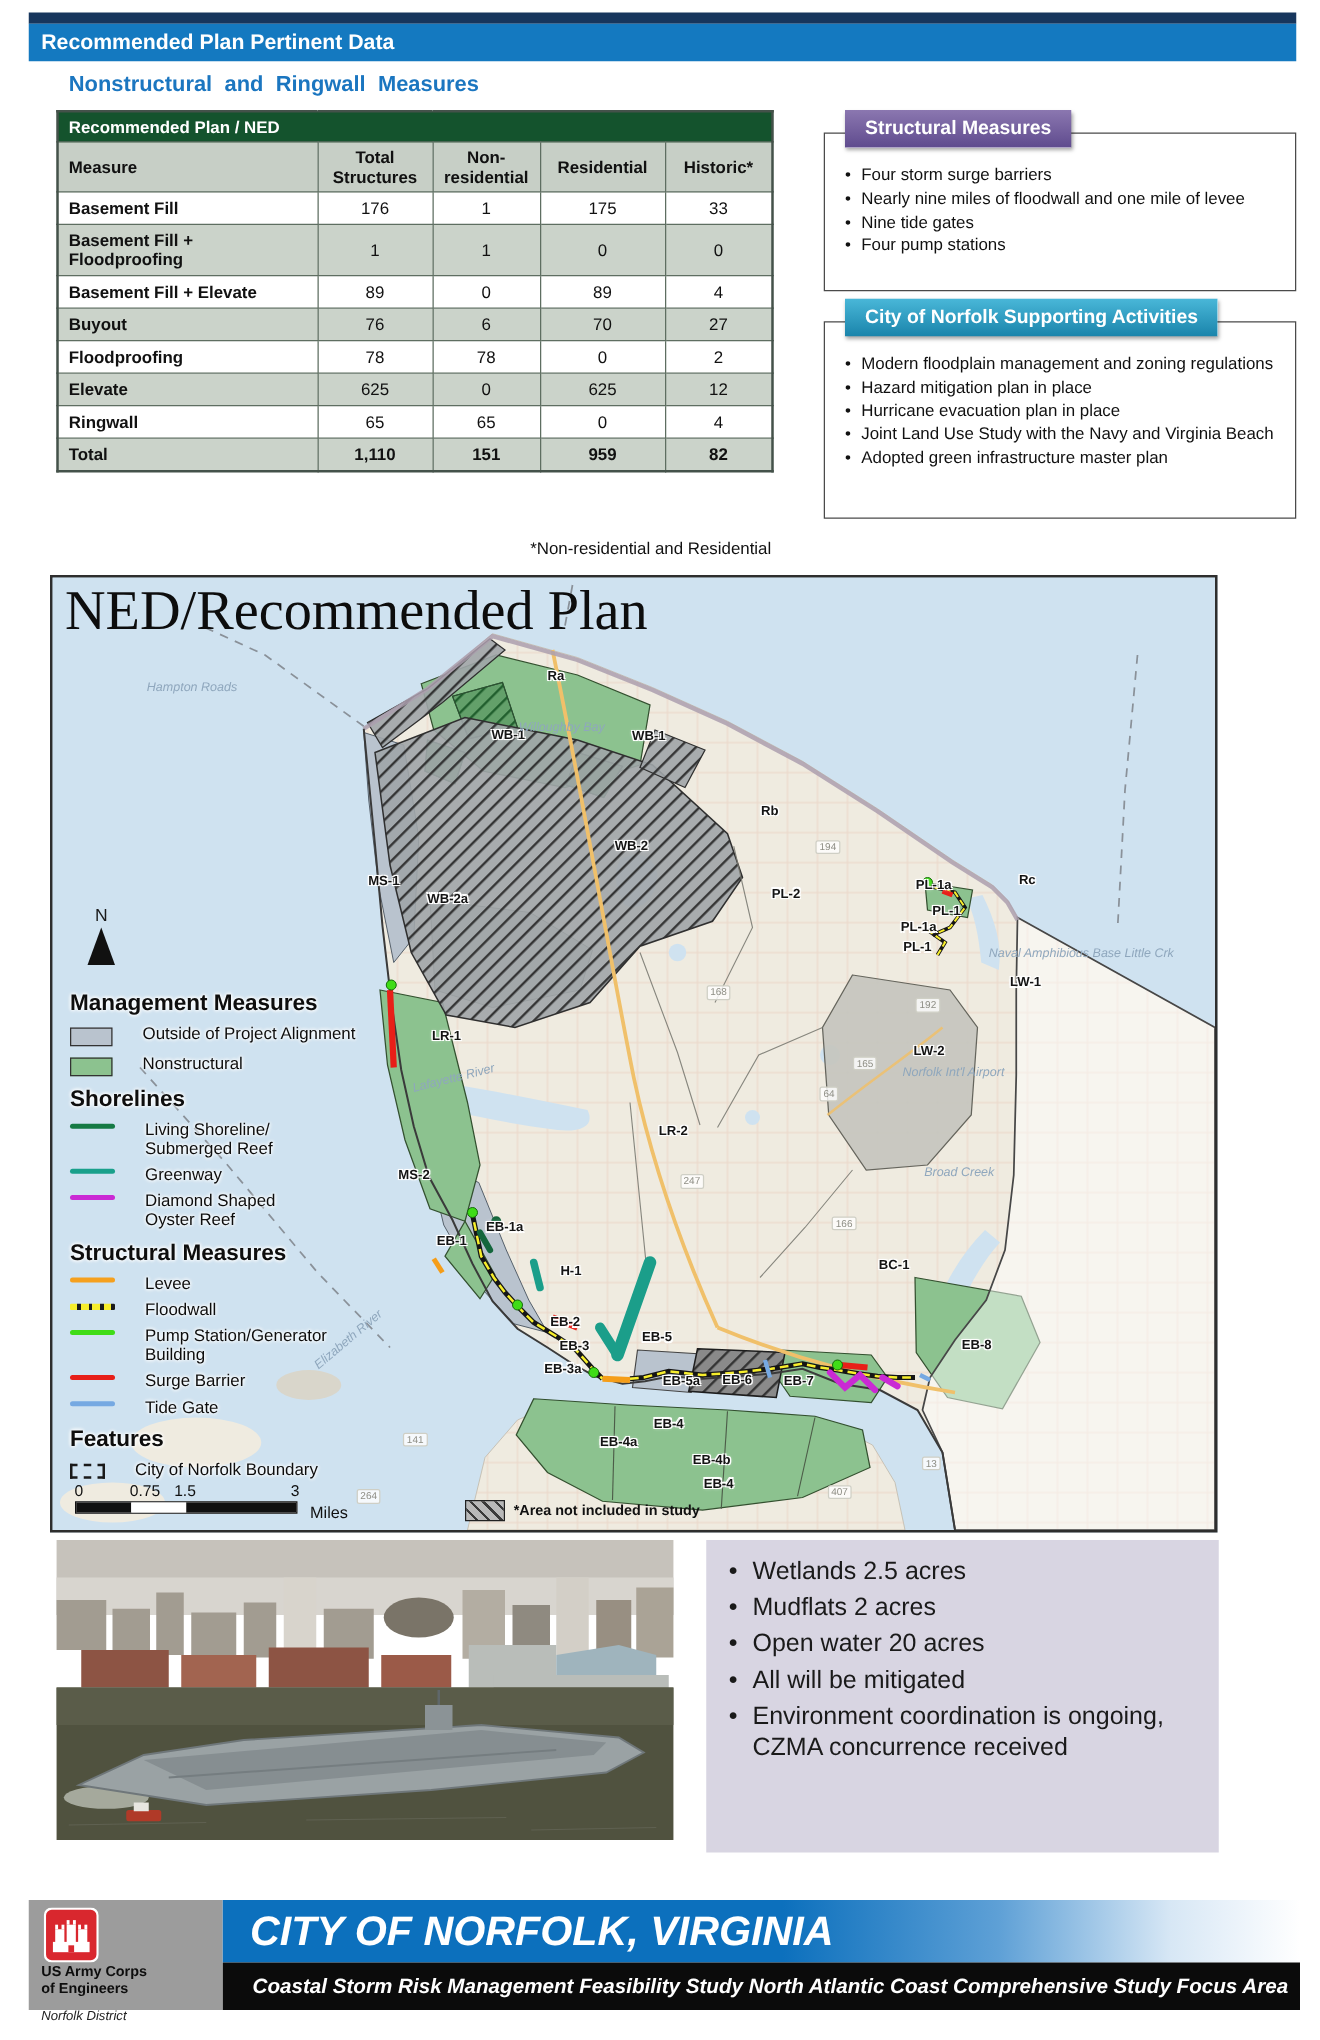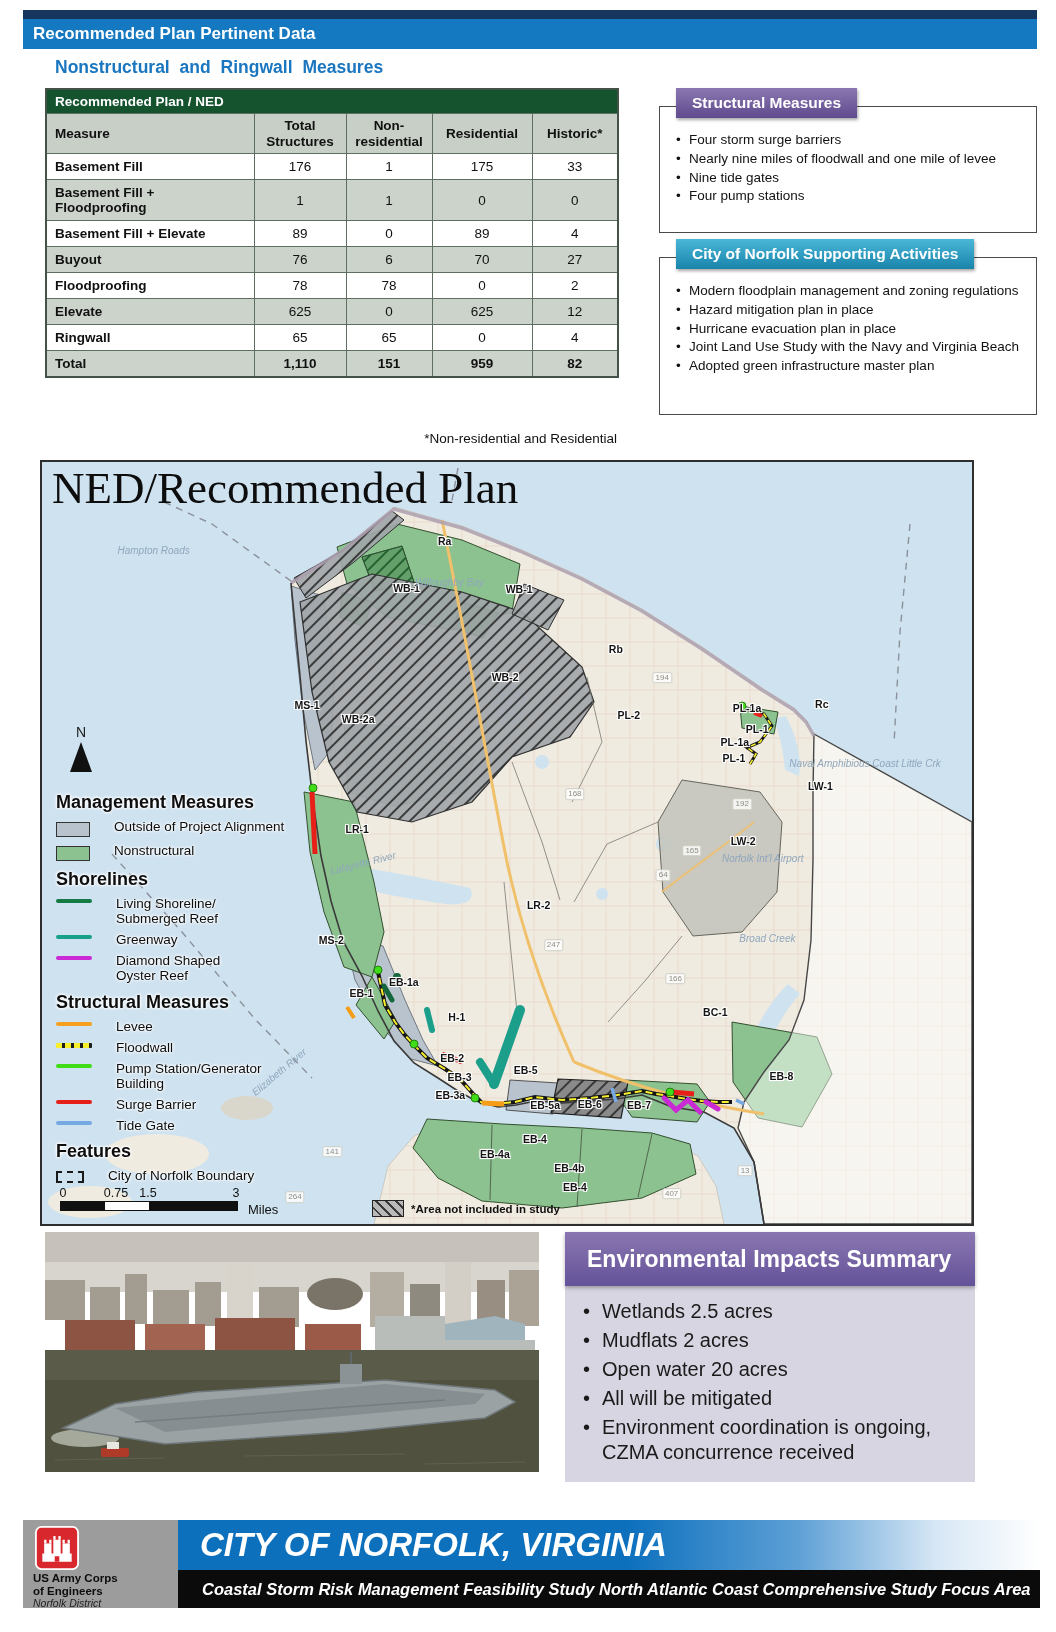--- a/index.html
+++ b/index.html
@@ -85,21 +85,21 @@
   ul.envlist li::before{content:"•";position:absolute;left:4px;}
 
   
   .footer{left:23px;top:1520px;width:1017px;height:88px;}
   .f-gray{position:absolute;left:0;top:0;width:155px;height:88px;background:#9c9c9c;z-index:2;}
   .f-blue{position:absolute;left:155px;top:0;width:862px;height:50px;background:linear-gradient(90deg,#0c70bd 0%,#0c70bd 52%,#5ea0d6 72%,#d7e7f5 88%,#ffffff 100%);box-sizing:border-box;}
   .f-city{color:#fff;font-size:33px;font-weight:bold;font-style:italic;line-height:50px;padding-left:22px;white-space:nowrap;}
   .f-black{position:absolute;left:155px;top:50px;width:862px;height:38px;background:#0b0b0b;}
   .f-study{color:#fff;font-size:16.5px;font-weight:bold;font-style:italic;line-height:38px;padding-left:24px;white-space:nowrap;}
   .f-org{position:absolute;left:10px;top:52px;width:145px;color:#0d0d0d;font-size:11.5px;font-weight:bold;line-height:1.12;}
-  .f-dist{font-style:italic;font-weight:normal;font-size:10.5px;color:#222;}
+  .f-dist{font-style:italic;font-weight:normal;font-size:10.5px;color:#222;margin-top:10px;}
   .f-logo{position:absolute;left:12px;top:6px;}
 </style>
 </head>
 <body>
 
 <div class="abs navstrip"></div>
 <div class="abs titlebar">Recommended Plan Pertinent Data</div>
 <div class="abs heading">Nonstructural and Ringwall Measures</div>
 
 <div class="abs tblwrap">
@@ -403,21 +403,21 @@
       <div class="mlab" style="left: 64.2%; top: 84.4%;">EB-7</div>
       <div class="mlab" style="left: 79.5%; top: 80.6%;">EB-8</div>
       <div class="mlab" style="left: 53%; top: 88.8%;">EB-4</div>
       <div class="mlab" style="left: 48.7%; top: 90.8%;">EB-4a</div>
       <div class="mlab" style="left: 56.7%; top: 92.7%;">EB-4b</div>
       <div class="mlab" style="left: 57.3%; top: 95.1%;">EB-4</div>
       <div class="wlab" style="left: 12%; top: 11.5%;">Hampton Roads</div>
       <div class="wlab" style="left: 43.8%; top: 15.8%;">Willoughby Bay</div>
       <div class="wlab" style="left: 34.5%; top: 52.6%; transform: translate(-50%, -50%) rotate(-14deg);">Lafayette River</div>
       <div class="wlab" style="left: 25.5%; top: 80%; transform: translate(-50%, -50%) rotate(-40deg);">Elizabeth River</div>
-      <div class="wlab" style="left: 88.5%; top: 39.5%;">Naval Amphibious Coast Little Crk</div>
+      <div class="wlab" style="left: 88.5%; top: 39.5%;">Naval Amphibious Base Little Crk</div>
       <div class="wlab" style="left: 77.5%; top: 52%;">Norfolk Int'l Airport</div>
       <div class="wlab" style="left: 78%; top: 62.5%;">Broad Creek</div>
       <div class="shield" style="left: 66.7%; top: 28.3%;">194</div>
       <div class="shield" style="left: 57.3%; top: 43.6%;">168</div>
       <div class="shield" style="left: 75.3%; top: 44.9%;">192</div>
       <div class="shield" style="left: 69.9%; top: 51%;">165</div>
       <div class="shield" style="left: 66.8%; top: 54.2%;">64</div>
       <div class="shield" style="left: 55%; top: 63.4%;">247</div>
       <div class="shield" style="left: 68.1%; top: 67.8%;">166</div>
       <div class="shield" style="left: 31.2%; top: 90.5%;">141</div>
@@ -549,21 +549,20 @@
     </g>
     <g stroke="#6a6b5e" stroke-width="1" opacity="0.6">
       <line x1="10" y1="228" x2="120" y2="226"></line>
         <line x1="200" y1="224" x2="360" y2="222"></line>
         <line x1="380" y1="232" x2="480" y2="230"></line>
     </g>
   </svg>
 </div>
 
 <div class="abs env">
-  <div class="env-head">Environmental Impacts Summary</div>
   <ul class="envlist">
       <li>Wetlands 2.5 acres</li>
       <li>Mudflats 2 acres</li>
       <li>Open water 20 acres</li>
       <li>All will be mitigated</li>
       <li>Environment coordination is ongoing, CZMA concurrence received</li>
     </ul>
 </div>
 
 <div class="abs footer">

